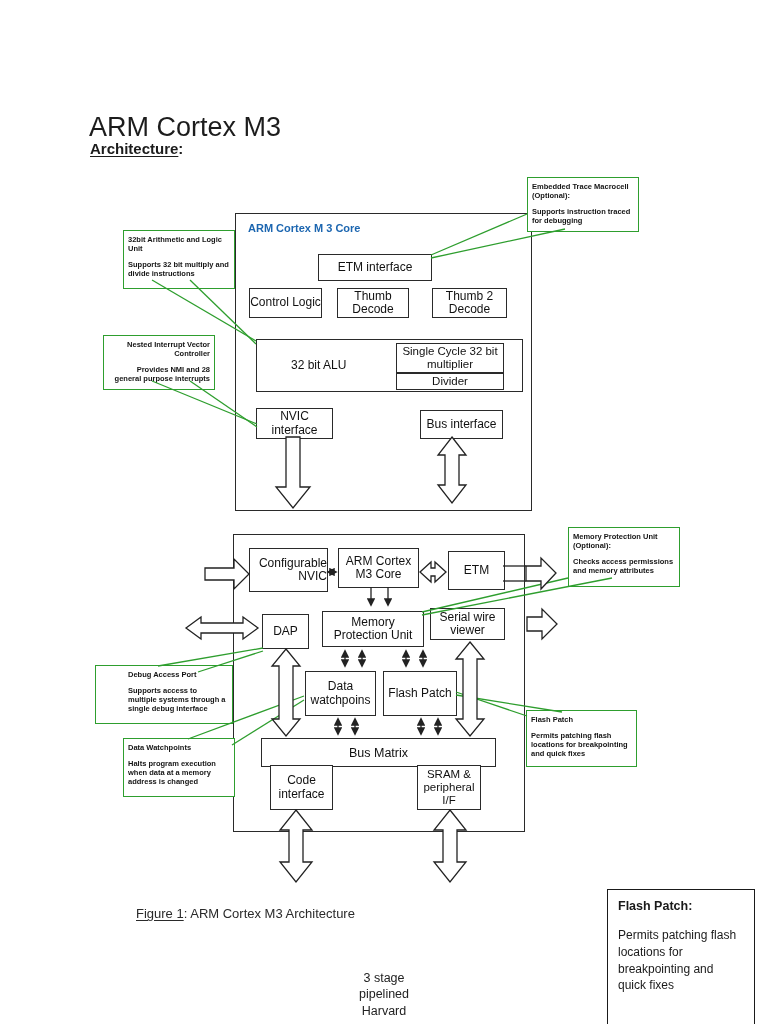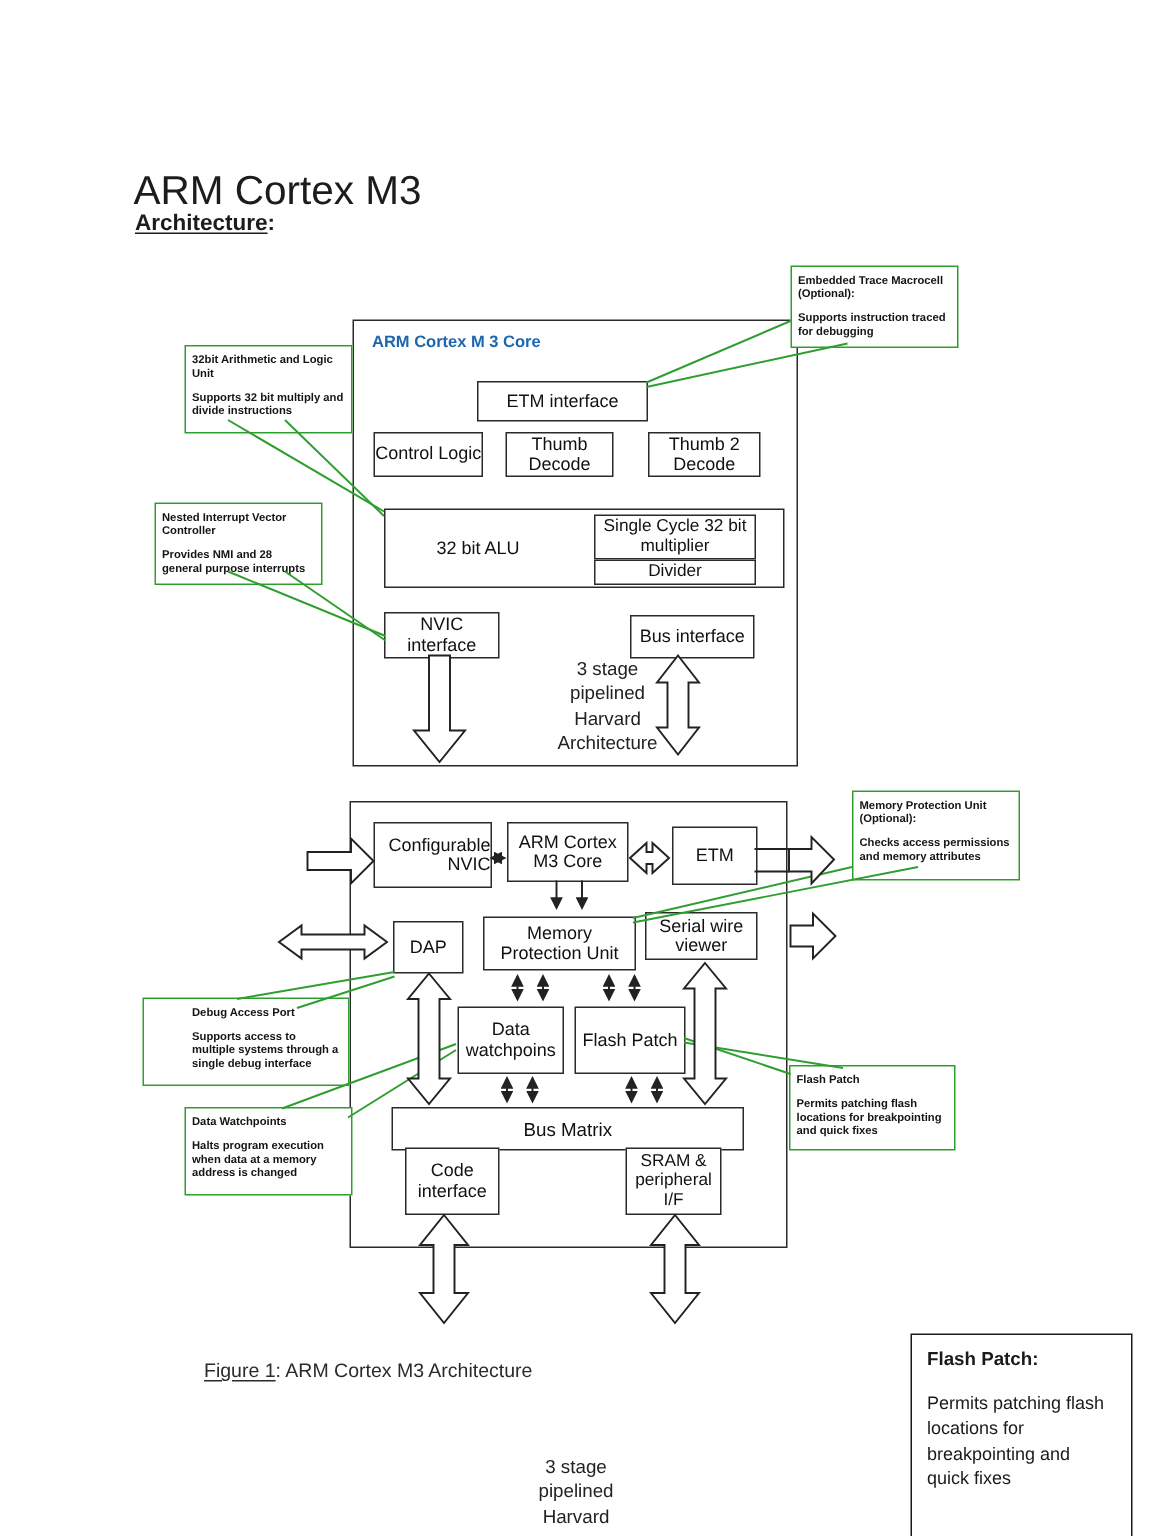--- a/index.html
+++ b/index.html
@@ -44,31 +44,30 @@
   <div class="box" style="left:432px;top:288px;width:73px;height:28px;">Thumb 2 Decode</div>
 
   <div class="box" style="left:256px;top:339px;width:267px;height:53px;justify-content:flex-start;padding-left:34px;box-sizing:border-box;">
     <span>32 bit ALU</span>
     <div class="box small" style="left:139px;top:3px;width:106px;height:28px;">Single Cycle 32 bit multiplier</div>
     <div class="box small" style="left:139px;top:33px;width:106px;height:15px;">Divider</div>
   </div>
 
   <div class="box" style="left:256px;top:408px;width:75px;height:29px;">NVIC interface</div>
   <div class="box" style="left:420px;top:410px;width:81px;height:27px;">Bus interface</div>
-  <div class="abs note" style="left:365px;top:438px;width:80px;">3 stage pipelined Harvard Architecture</div>
 
   <div class="callout" style="left:527px;top:177px;width:102px;height:45px;">
     <div>Embedded Trace Macrocell (Optional):</div>
     <div class="co-body">Supports instruction traced for debugging</div>
   </div>
   <div class="callout" style="left:103px;top:230px;width:102px;height:49px;margin-left:20px;">
     <div>32bit Arithmetic and Logic Unit</div>
     <div class="co-body">Supports 32 bit multiply and divide instructions</div>
   </div>
-  <div class="callout" style="left:103px;top:335px;width:102px;height:45px;">
+  <div class="callout" style="left:103px;top:335px;width:102px;height:45px;text-align:right;">
     <div>Nested Interrupt Vector Controller</div>
     <div class="co-body">Provides NMI and 28 general purpose interrupts</div>
   </div>
 
   <div class="abs outer" style="left:233px;top:534px;width:290px;height:296px;"></div>
 
   <div class="box" style="left:249px;top:548px;width:77px;height:42px;text-align:right;">Configurable NVIC</div>
   <div class="box" style="left:338px;top:548px;width:79px;height:38px;">ARM Cortex M3 Core</div>
   <div class="box" style="left:448px;top:551px;width:55px;height:37px;">ETM</div>
 

